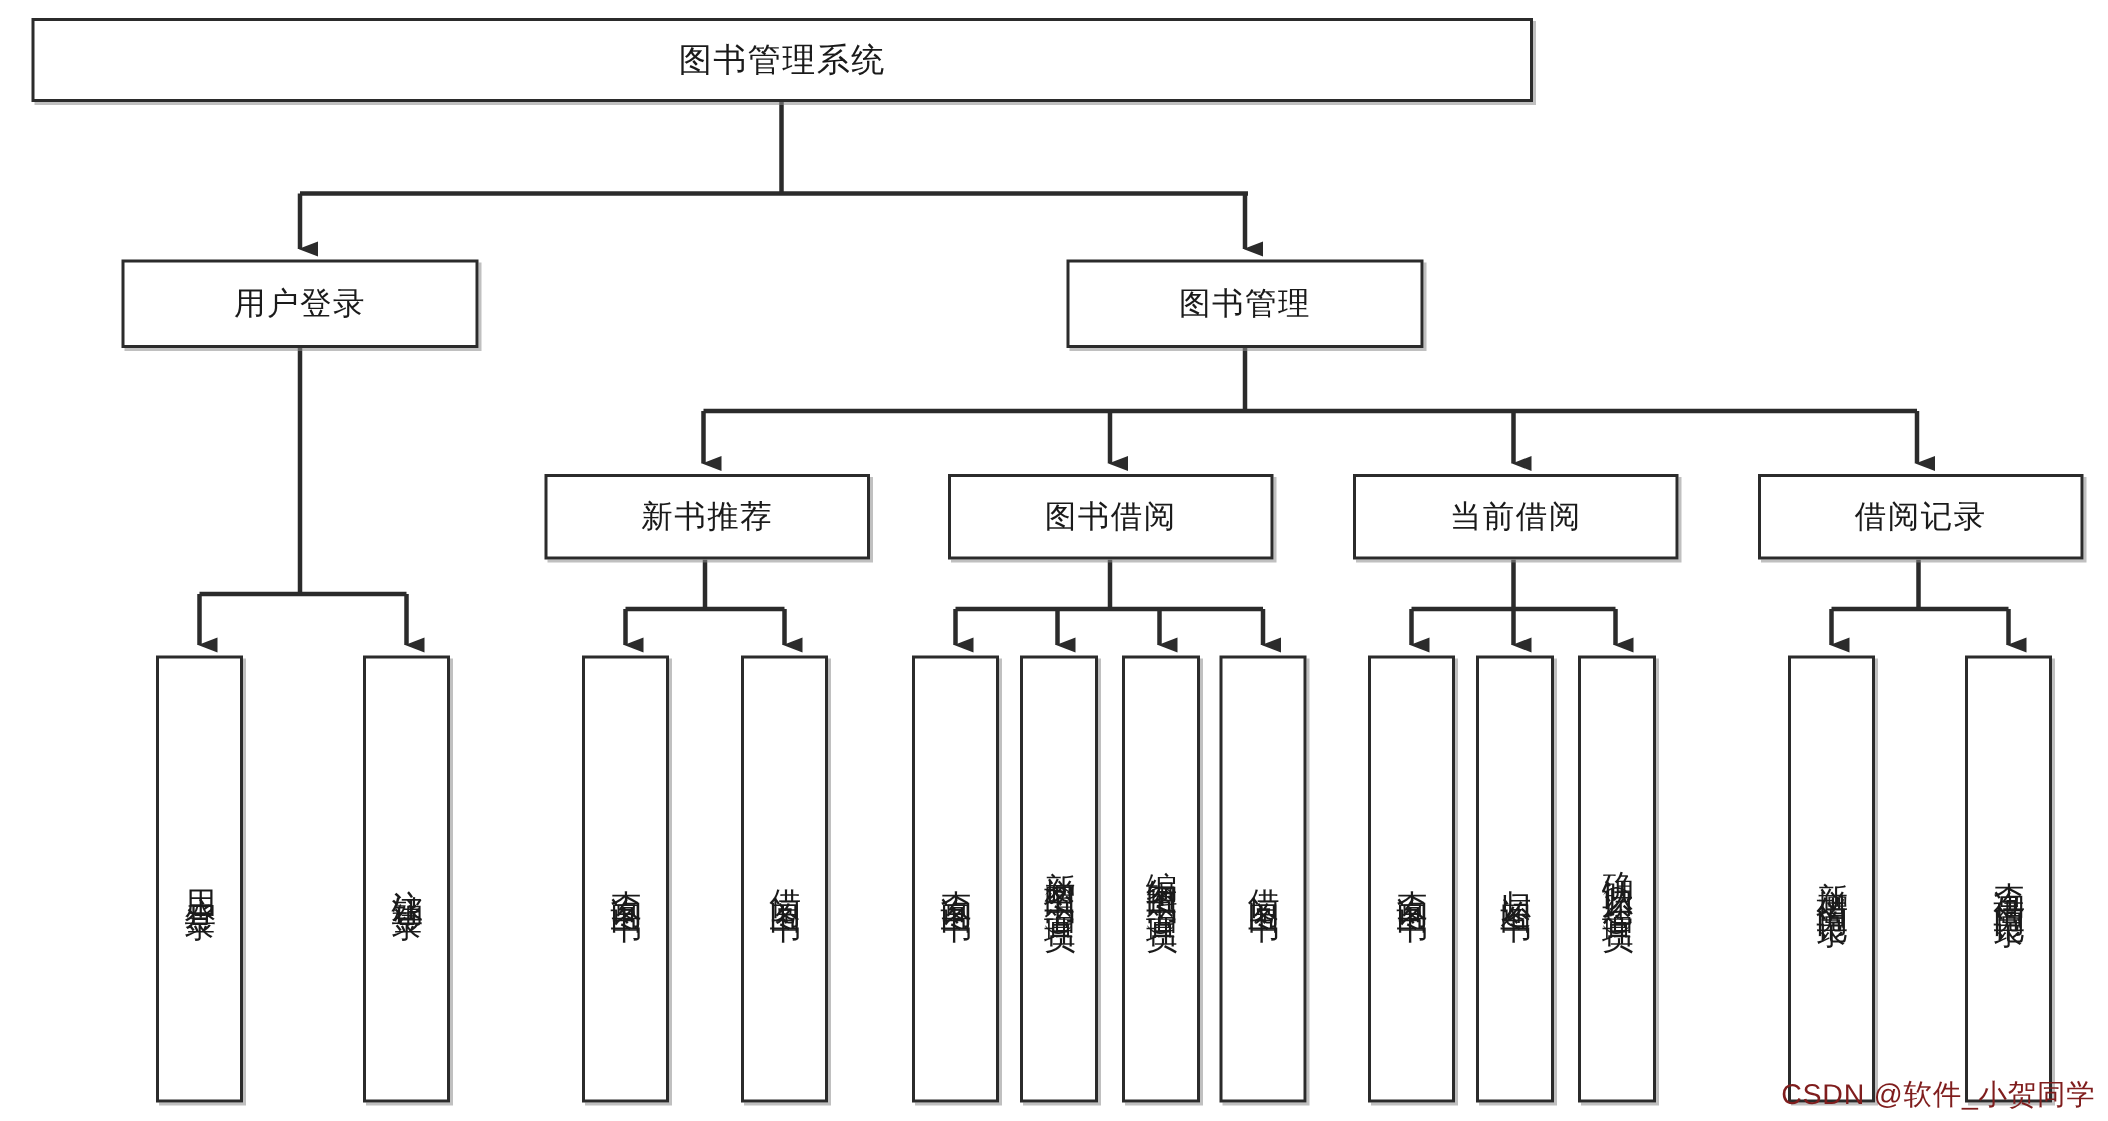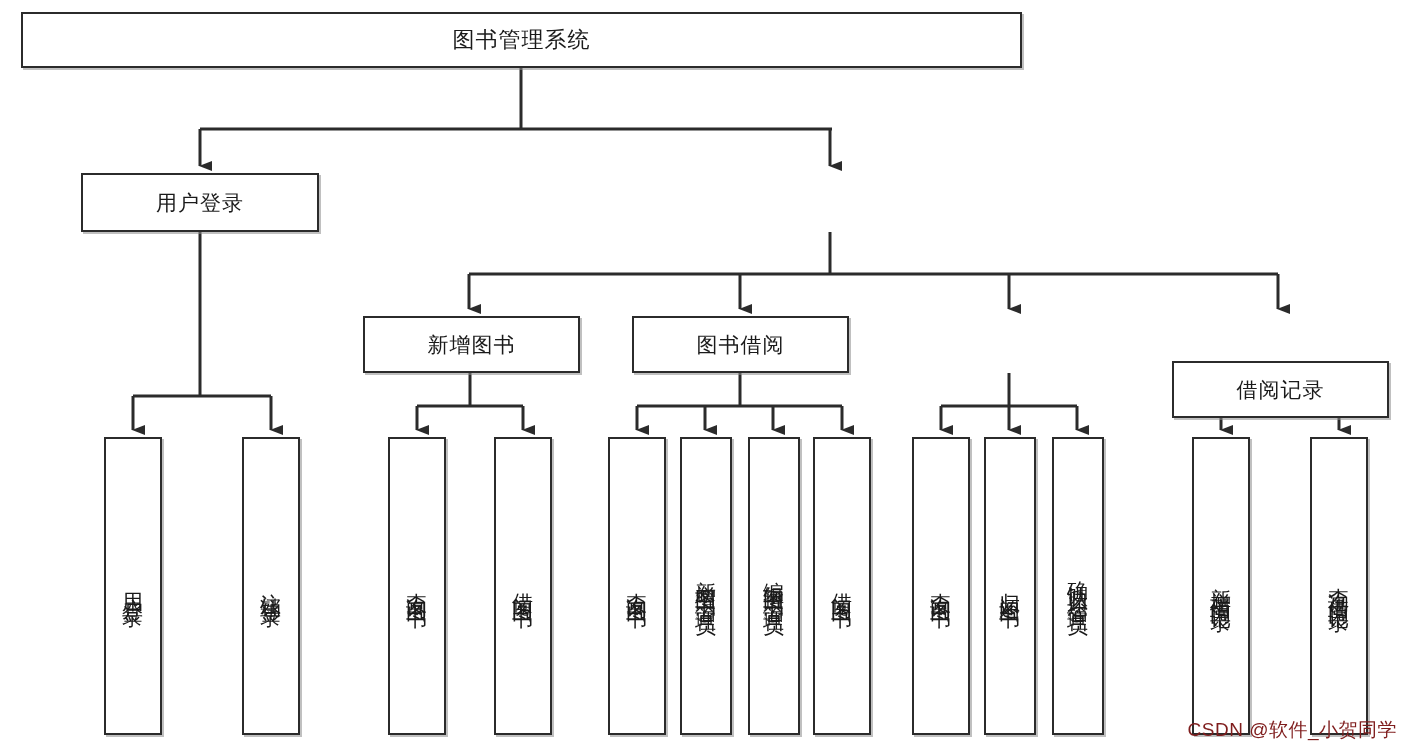--- a/index.html
+++ b/index.html
@@ -117,31 +117,37 @@
   </svg>
 
   <div class="node h-node root" style="left:21px;top:12px;width:1001px;height:56px;">
     <span>图书管理系统</span>
   </div>
 
   <div class="node h-node" style="left:81px;top:173px;width:238px;height:59px;">
     <span>用户登录</span>
   </div>
 
+  <div class="node h-node" style="left:711px;top:173px;width:238px;height:59px;">
+    <span>图书管理</span>
+  </div>
 
   <div class="node h-node" style="left:363px;top:316px;width:217px;height:57px;">
-    <span>新增图书</span>
+    <span>新书推荐</span>
   </div>
 
   <div class="node h-node" style="left:632px;top:316px;width:217px;height:57px;justify-content:center;">
     <span>图书借阅</span>
   </div>
 
+  <div class="node h-node" style="left:902px;top:316px;width:217px;height:57px;">
+    <span>当前借阅</span>
+  </div>
 
-  <div class="node h-node" style="left:1172px;top:316px;width:217px;height:57px;margin-top:45px;">
+  <div class="node h-node" style="left:1172px;top:316px;width:217px;height:57px;">
     <span>借阅记录</span>
   </div>
 
   <div class="node v-node" style="left:104px;top:437px;width:58px;height:298px;">
     <span class="vtext">用户登录</span>
   </div>
   <div class="node v-node" style="left:242px;top:437px;width:58px;height:298px;">
     <span class="vtext">注销登录</span>
   </div>
 

